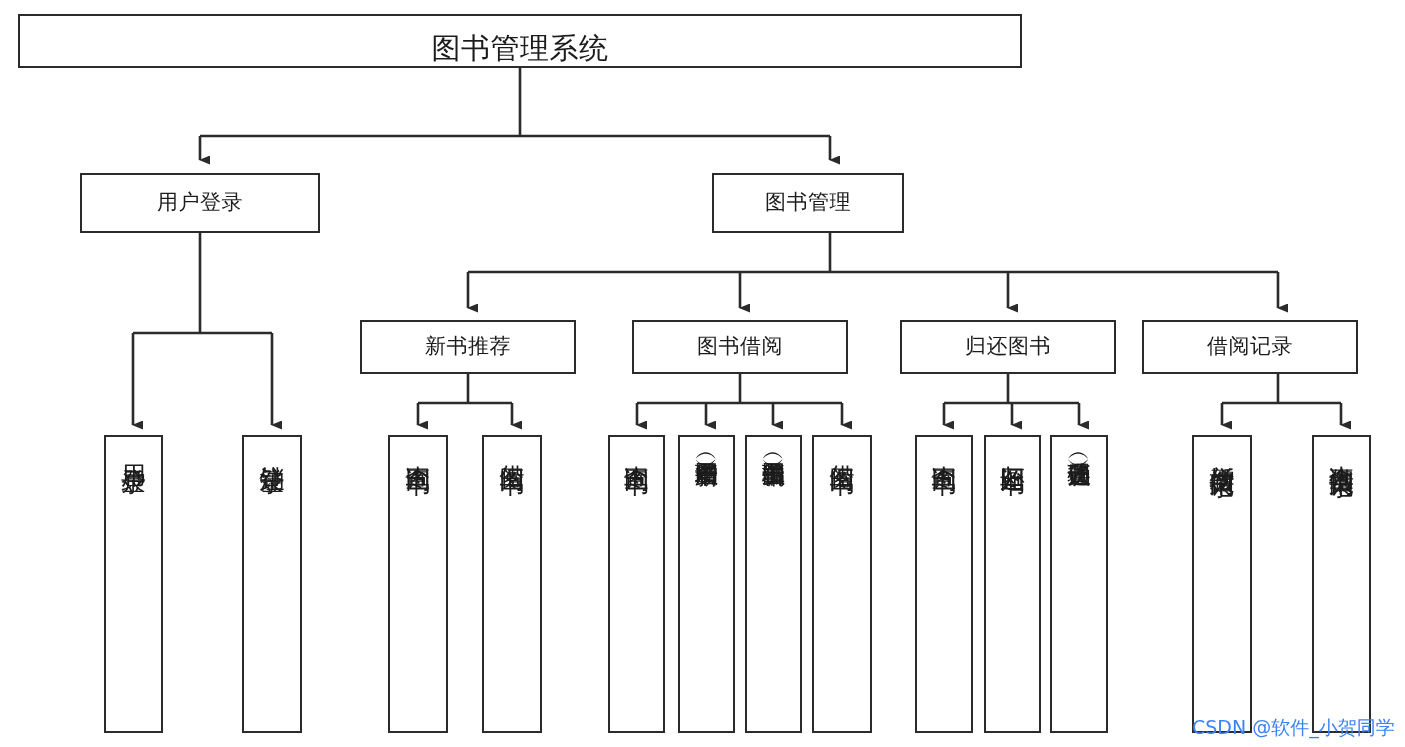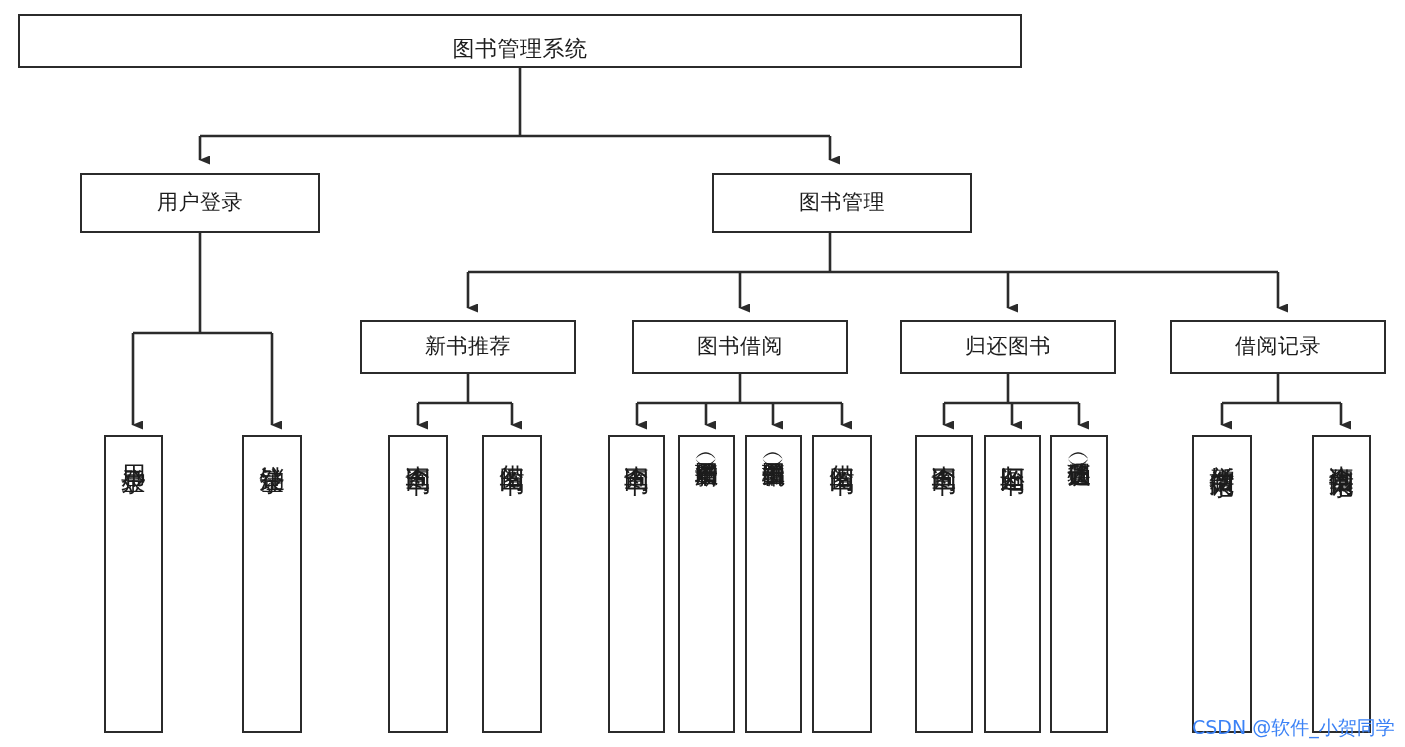--- a/index.html
+++ b/index.html
@@ -42,21 +42,21 @@
     text-align: center;
     line-height: 1.02;
     letter-spacing: 0.5px;
   }
   
   .node.horiz .label {
     writing-mode: horizontal-tb;
     font-size: 21px;
   }
   .node.root .label {
-    font-size: 22px;
+    font-size: 29px;
     margin-top: 16px;
   }
   
   .node.vert {
     align-items: flex-start;
     padding-top: 8px;
   }
   .node.vert .label {
     writing-mode: vertical-rl;
     text-orientation: upright;
@@ -133,34 +133,34 @@
     </g>
   </svg>
 
   <div class="node horiz root" style="left:18px; top:14px; width:1004px; height:54px;">
     <span class="label">图书管理系统</span>
   </div>
 
   <div class="node horiz" style="left:80px; top:173px; width:240px; height:60px;">
     <span class="label">用户登录</span>
   </div>
-  <div class="node horiz" style="left:712px; top:173px; width:260px; height:60px;">
+  <div class="node horiz" style="left:712px; top:173px; width:192px; height:60px;">
     <span class="label">图书管理</span>
   </div>
 
   <div class="node horiz" style="left:632px; top:320px; width:216px; height:54px;">
     <span class="label">图书借阅</span>
   </div>
   <div class="node horiz" style="left:360px; top:320px; width:216px; height:54px;">
     <span class="label">新书推荐</span>
   </div>
   <div class="node horiz" style="left:900px; top:320px; width:216px; height:54px;">
     <span class="label">归还图书</span>
   </div>
-  <div class="node horiz" style="left:1170px; top:320px; width:216px; height:54px;">
+  <div class="node horiz" style="left:1142px; top:320px; width:216px; height:54px;">
     <span class="label">借阅记录</span>
   </div>
 
   <div class="node vert" style="left:104px; top:435px; width:59px; height:298px;">
     <span class="label">用户登录</span>
   </div>
   <div class="node vert" style="left:242px; top:435px; width:60px; height:298px;">
     <span class="label">注销登录</span>
   </div>
 

